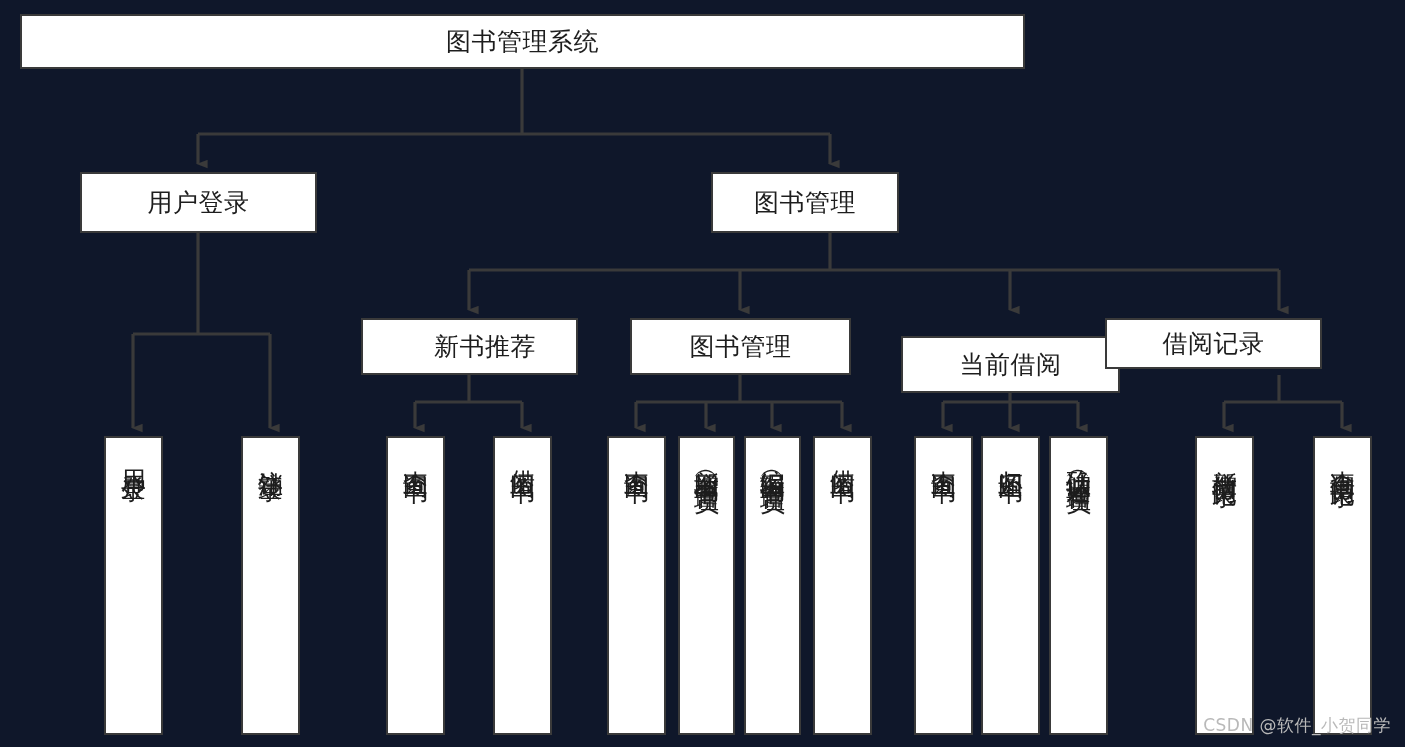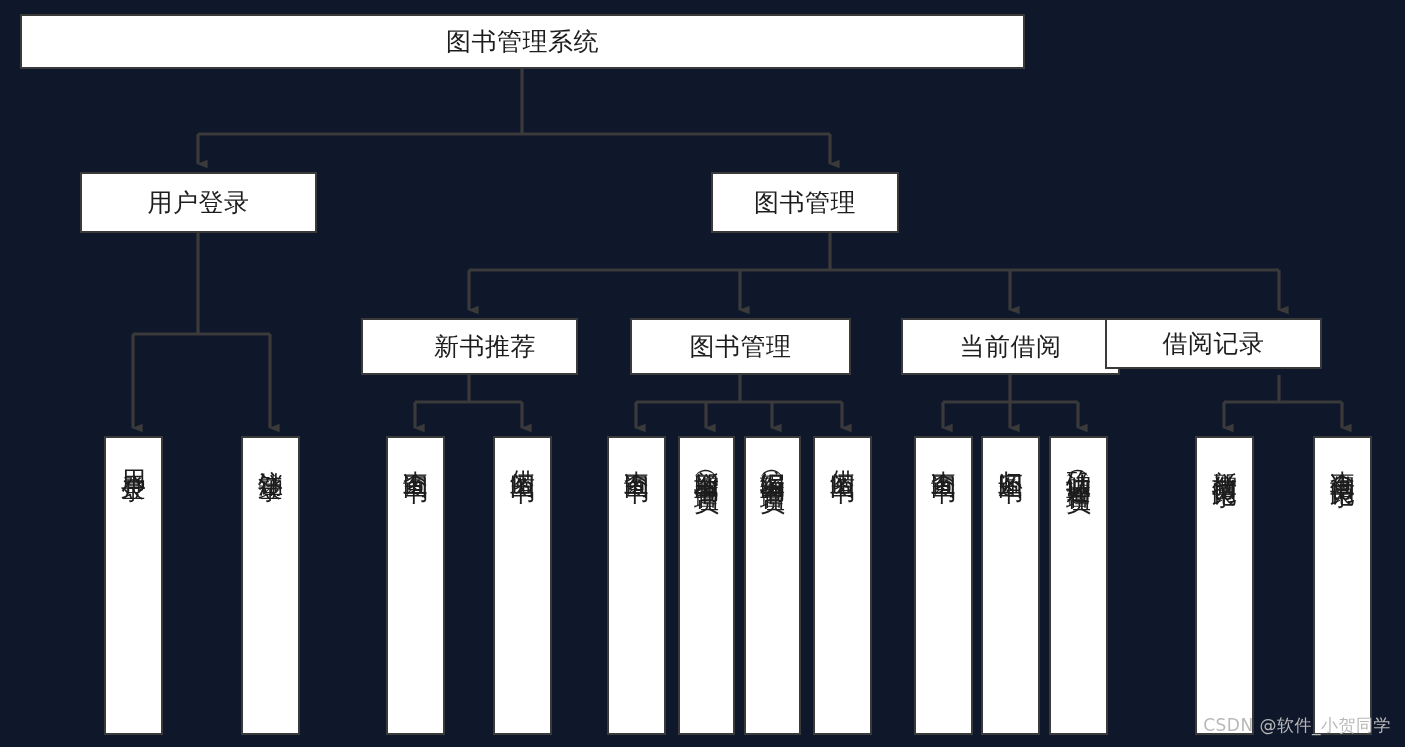--- a/index.html
+++ b/index.html
@@ -142,21 +142,21 @@
   </div>
 
   <div class="node h" style="left:361px; top:318px; width:217px; height:57px;padding-left:31px;">
     <span class="node-label">新书推荐</span>
   </div>
 
   <div class="node h" style="left:630px; top:318px; width:221px; height:57px;">
     <span class="node-label">图书管理</span>
   </div>
 
-  <div class="node h" style="left:901px; top:318px; width:219px; height:57px;">
+  <div class="node h" style="left:901px; top:336px; width:219px; height:57px;">
     <span class="node-label">当前借阅</span>
   </div>
 
   <div class="node h" style="left:1105px; top:318px; width:217px; height:51px;">
     <span class="node-label">借阅记录</span>
   </div>
 
   <div class="node v" style="left:104px; top:436px; width:59px; height:299px;">
     <span class="node-label">用户登录</span>
   </div>

